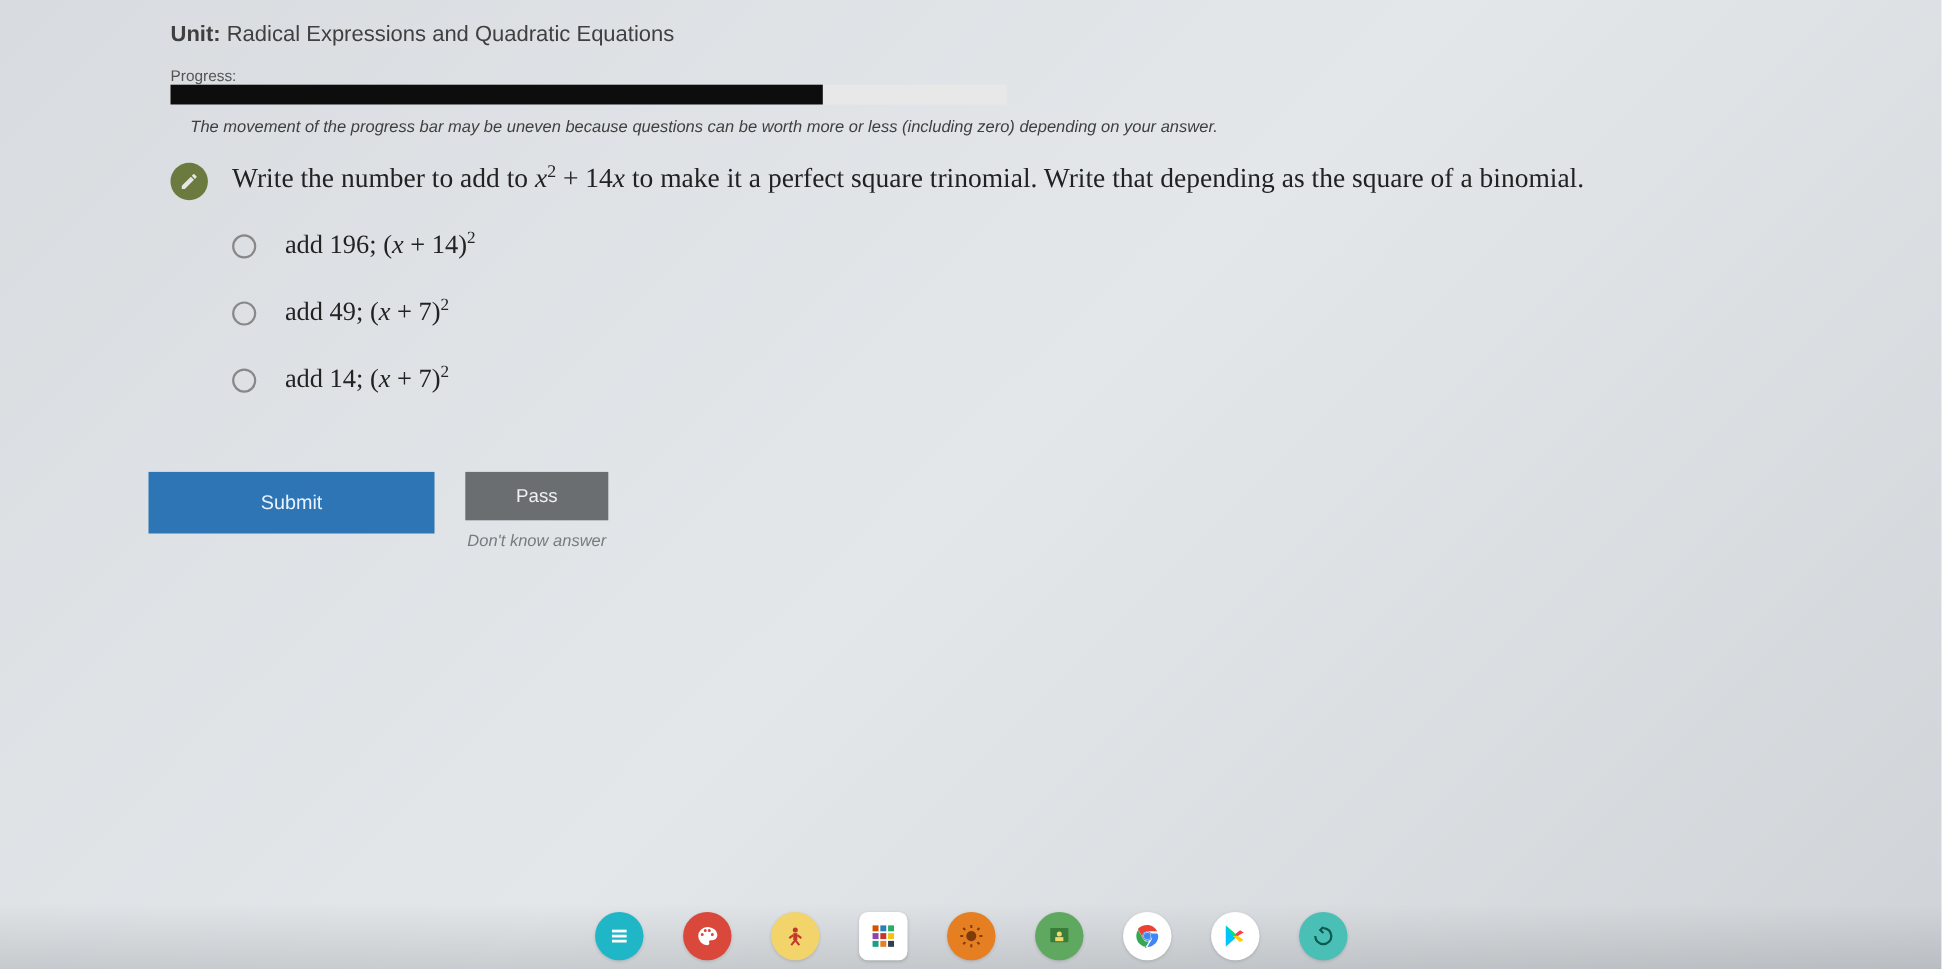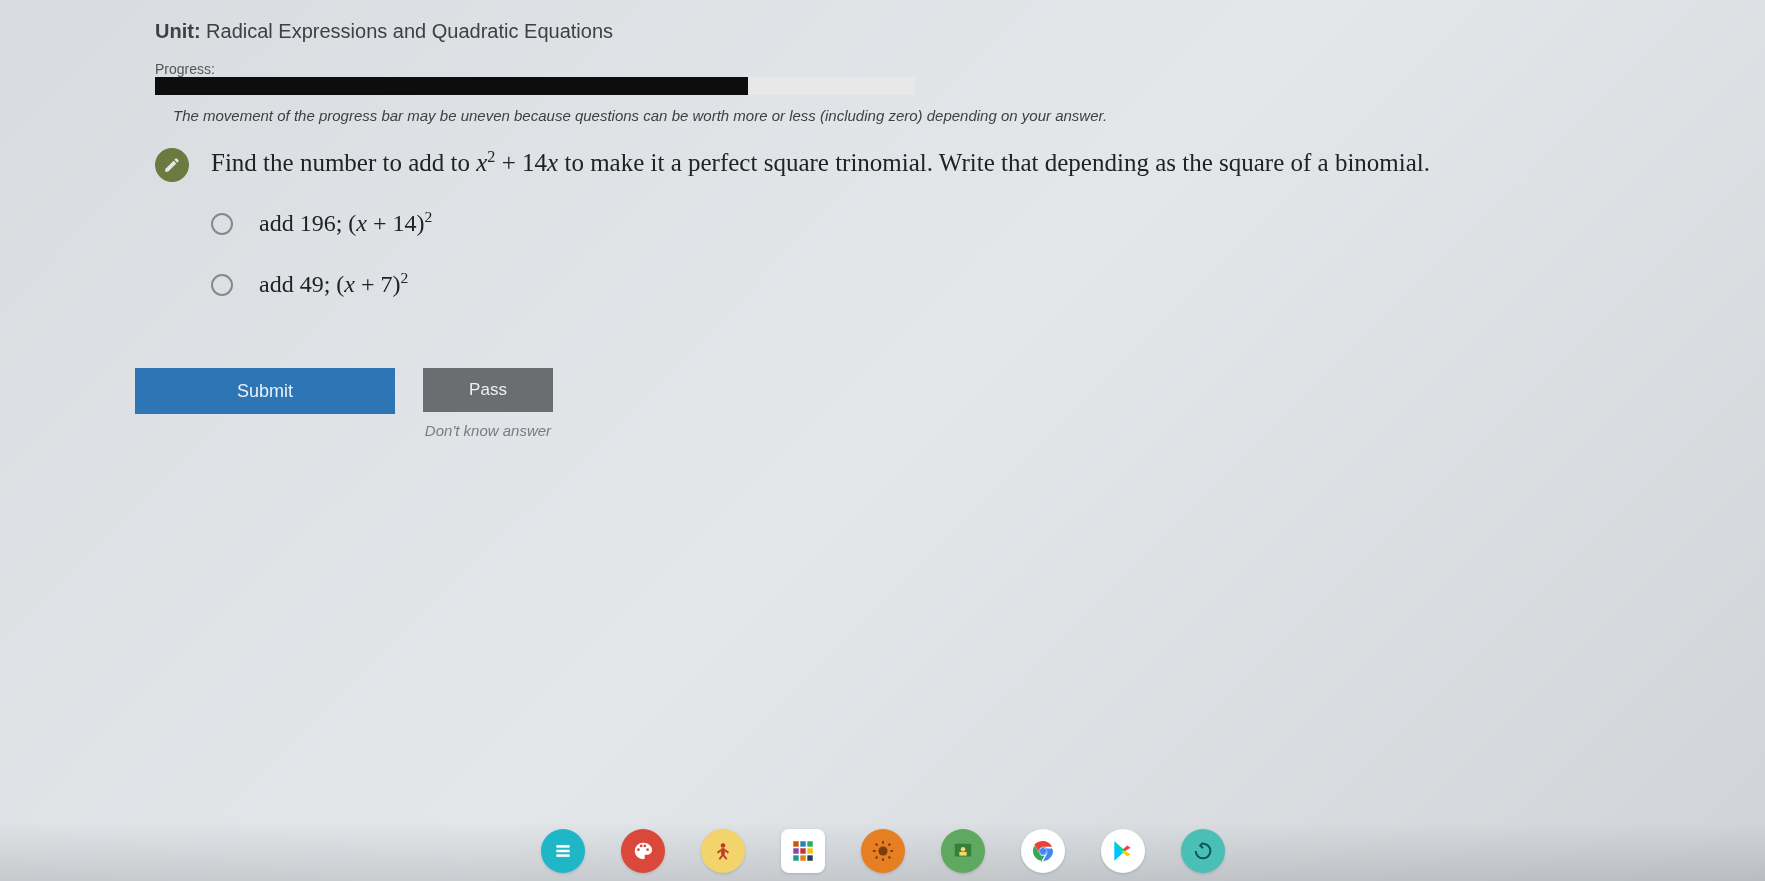--- a/index.html
+++ b/index.html
@@ -104,21 +104,21 @@
       display: flex;
       align-items: flex-start;
       padding-left: 0;
       margin-left: -20px;
     }
     .submit-btn {
       background: #2d75b5;
       color: #eaf3fb;
       border: none;
       width: 260px;
-      height: 46px;
+      height: 56px;
       font-size: 18px;
       font-weight: 500;
       cursor: pointer;
       margin-right: 28px;
     }
     .pass-col {
       display: flex;
       flex-direction: column;
       align-items: center;
     }
@@ -187,32 +187,36 @@
   </div>
   <div class="progress-note">The movement of the progress bar may be uneven because questions can be worth more or less (including zero) depending on your answer.</div>
 
   <div class="question-row">
     <span class="pencil-icon">
       <svg viewBox="0 0 24 24">
           <path d="M3 17.25V21h3.75l11.06-11.06-3.75-3.75L3 17.25zM20.71 7.04a1 1 0 0 0 0-1.41l-2.34-2.34a1 1 0 0 0-1.41 0l-1.83 1.83 3.75 3.75 1.83-1.83z"></path>
         </svg>
     </span>
     <div class="question-text">
-      <span>Find the number to add to </span><span><span class="math-italic">x</span><sup>2</sup> + 14<span class="math-italic">x</span></span><span> to make it a perfect square trinomial. Write that depending as the square of a binomial.</span>
+      <span>Write the number to add to </span><span><span class="math-italic">x</span><sup>2</sup> + 14<span class="math-italic">x</span></span><span> to make it a perfect square trinomial. Write that depending as the square of a binomial.</span>
     </div>
   </div>
 
   <div class="options">
     <div class="option-row">
       <span class="radio"></span>
       <span class="option-text">add 196; (<span class="math-italic">x</span> + 14)<sup>2</sup></span>
     </div>
     <div class="option-row">
       <span class="radio"></span>
       <span class="option-text">add 49; (<span class="math-italic">x</span> + 7)<sup>2</sup></span>
+    </div>
+    <div class="option-row">
+      <span class="radio"></span>
+      <span class="option-text">add 14; (<span class="math-italic">x</span> + 7)<sup>2</sup></span>
     </div>
   </div>
 
   <div class="button-row">
     <button class="submit-btn">Submit</button>
     <div class="pass-col">
       <button class="pass-btn">Pass</button>
       <span class="dont-know">Don't know answer</span>
     </div>
   </div>

